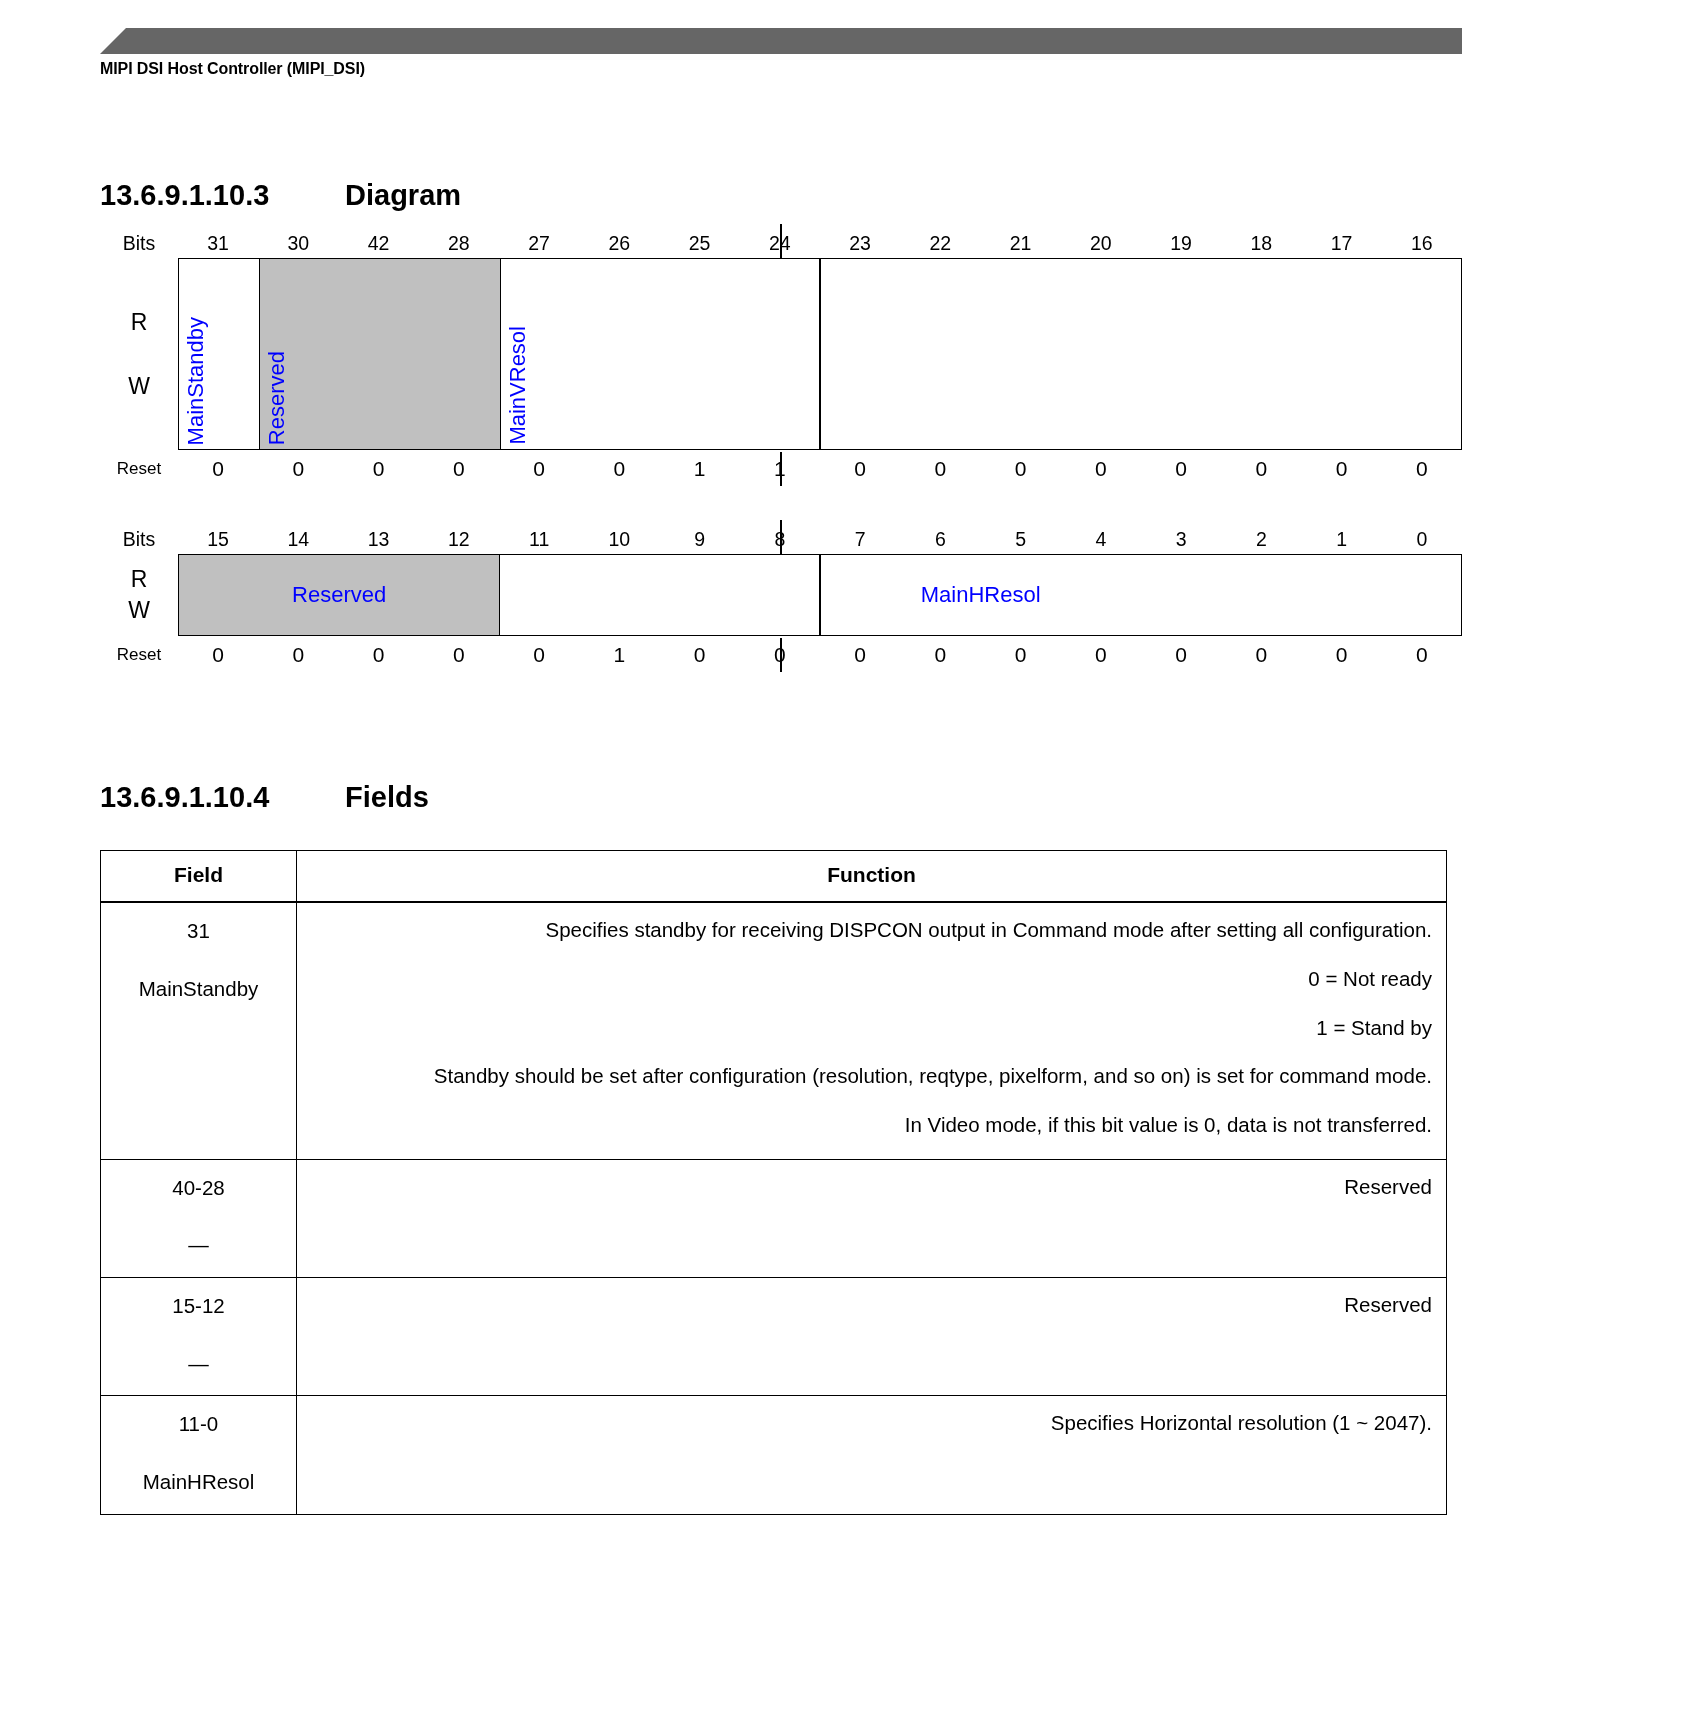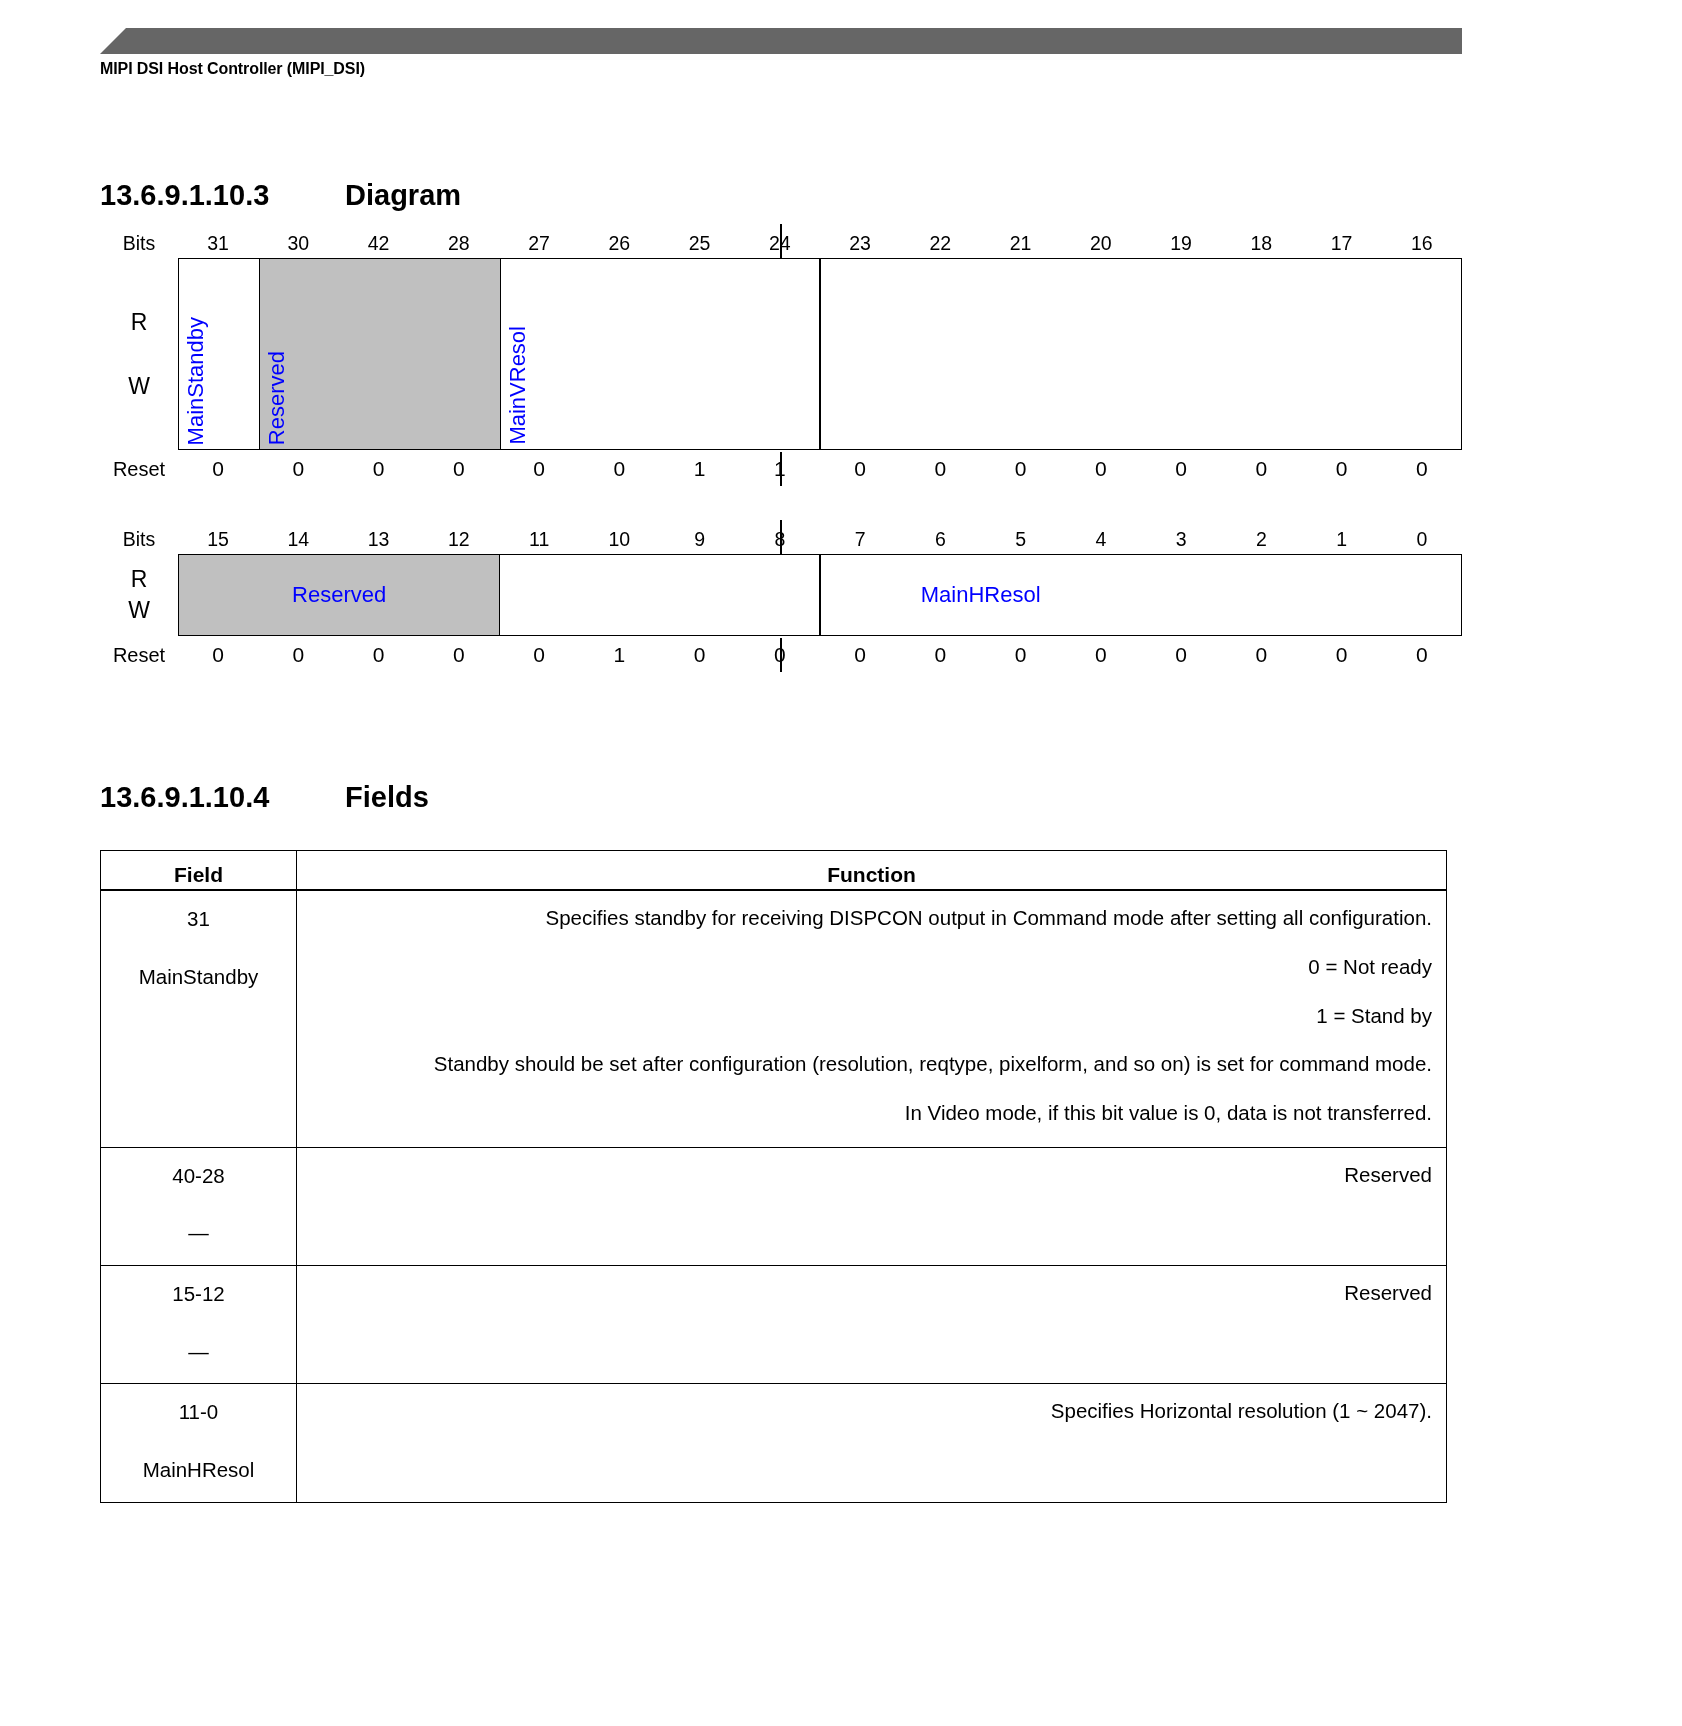--- a/index.html
+++ b/index.html
@@ -145,21 +145,21 @@
     background: #000;
     pointer-events: none;
   }
 
   .reset-row {
     position: relative;
     height: 38px;
     display: flex;
     align-items: center;
   }
-  .reset-row .rowlabel { font-size: 20px; }
+  .reset-row .rowlabel { font-size: 17px; }
   .reset-row .bitcell { font-size: 21px; }
 
   .reset-tick {
     position: absolute;
     top: 2px;
     height: 34px;
     width: 1.3px;
     background: #000;
   }
 
@@ -174,21 +174,21 @@
   #fields-table th, #fields-table td {
     border: 1.3px solid #000;
     vertical-align: top;
     font-size: 20.5px;
     line-height: 1.35;
   }
   #fields-table thead th {
     border-bottom: 2.6px solid #000;
     text-align: center;
     font-weight: bold;
-    padding: 10px 6px 0;
+    padding: 10px 6px 12px;
     font-size: 21px;
   }
   .col-field { width: 196px; }
   td.field-cell {
     text-align: center;
     padding: 14px 6px 18px;
   }
   td.field-cell .bits { display: block; }
   td.field-cell .name { display: block; margin-top: 30px; }
   td.func-cell { padding: 13px 14px 16px; }

